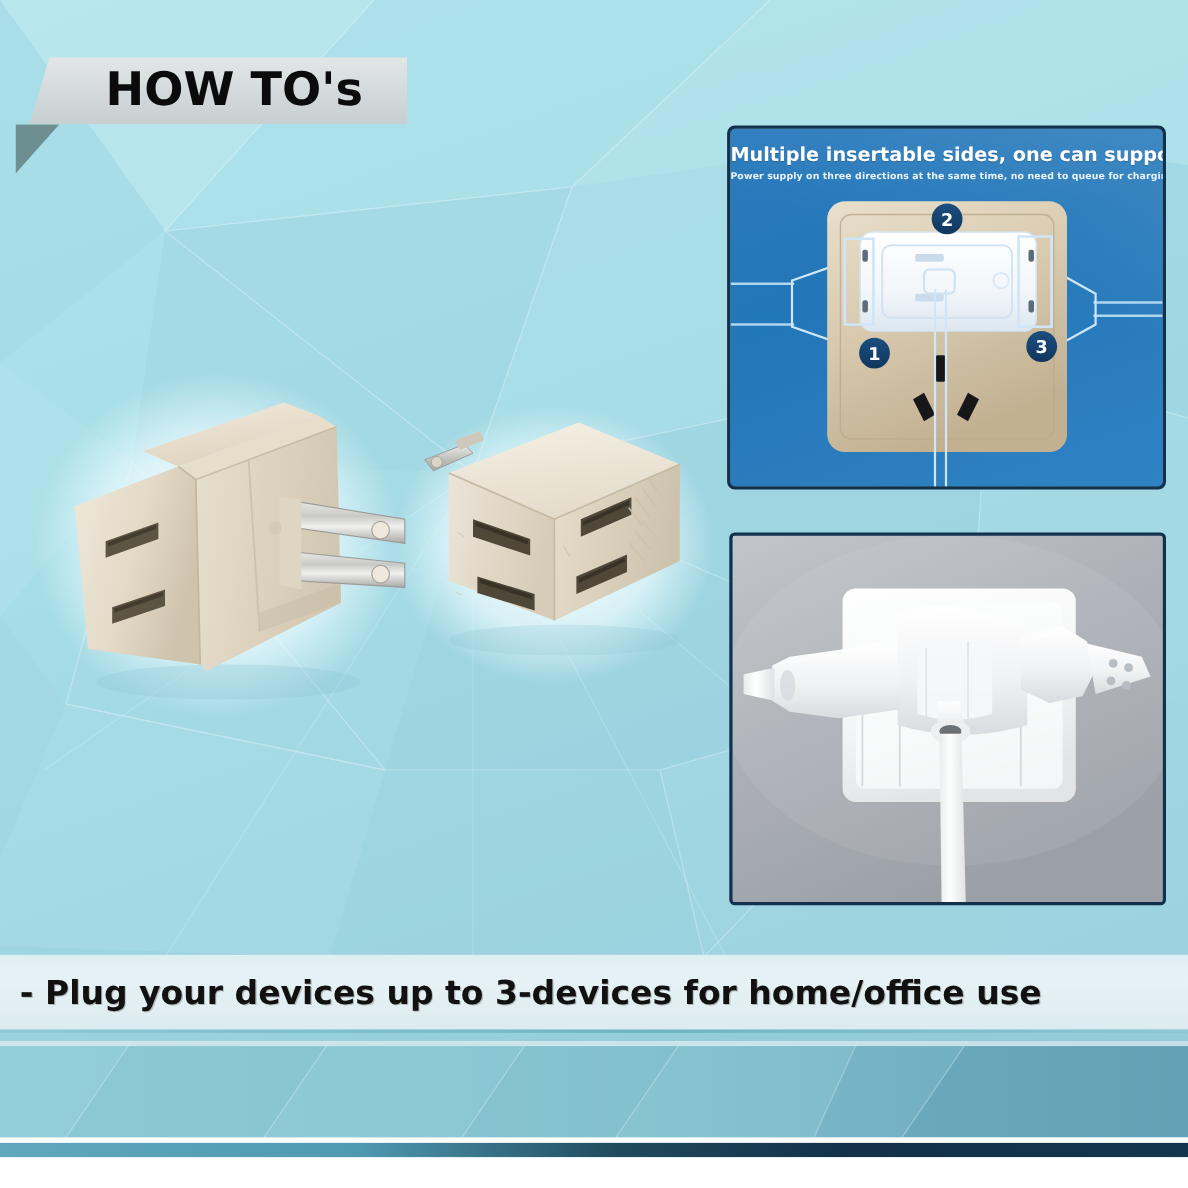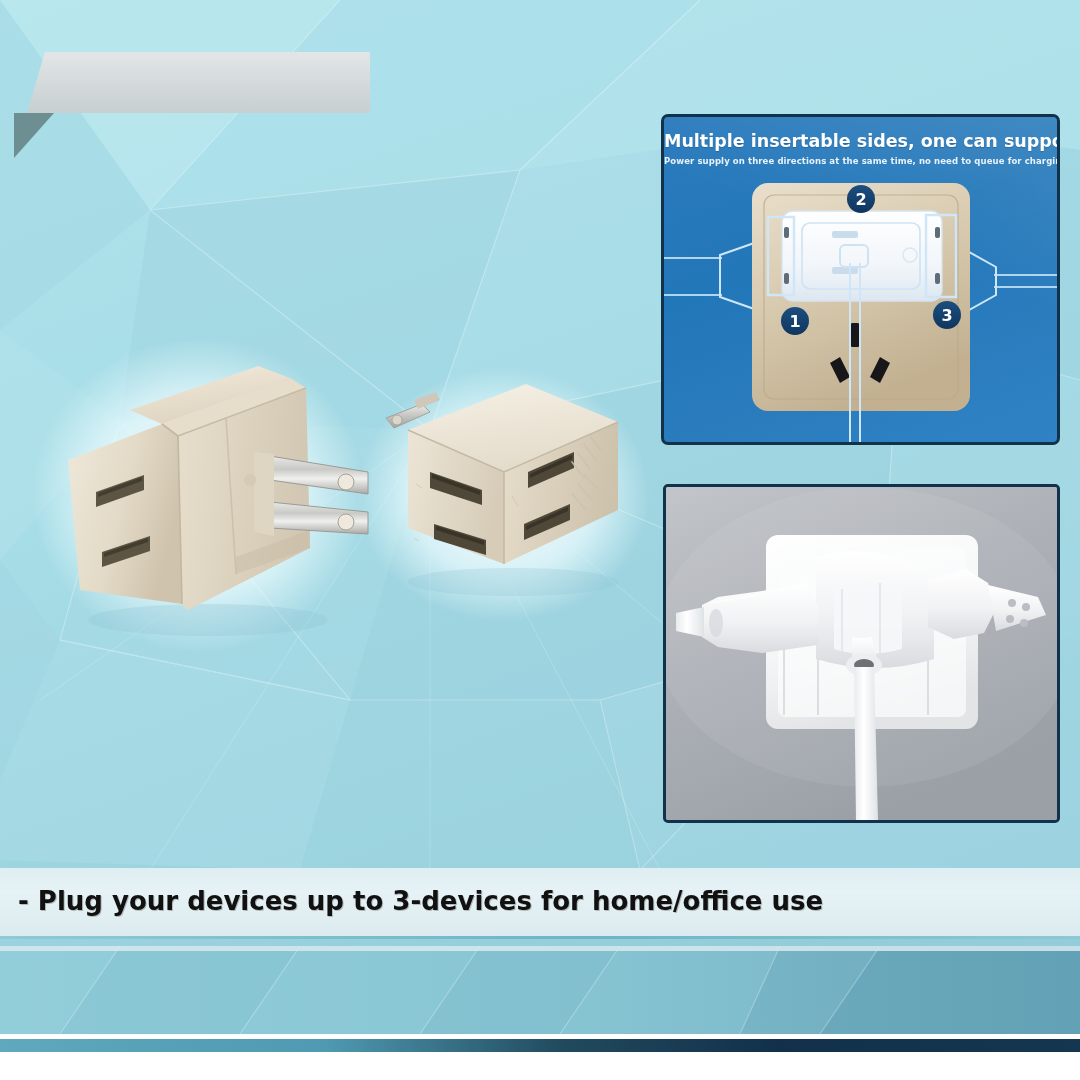--- a/index.html
+++ b/index.html
@@ -86,21 +86,21 @@
 
   
   .caption-band{
     position:absolute;left:0;top:868px;width:1080px;height:68px;
     background:linear-gradient(180deg,#dfeef2 0%,#e6f2f5 35%,#dcebef 100%);
   }
   .caption-rule{position:absolute;left:0;top:936px;width:1080px;height:3px;
     background:linear-gradient(90deg,#8fc9d5,#6fb4c4 55%,#8ec8d4);}
   .caption-text{
     position:absolute;left:18px;top:886px;
-    font-size:26px;font-weight:bold;color:#111111;white-space:nowrap;
+    font-size:30px;font-weight:bold;color:#111111;white-space:nowrap;
     font-family:"DejaVu Sans", sans-serif;
     text-shadow:1px 1px 0 rgba(120,120,120,.45);
   }
 
   
   .bottom-poly{position:absolute;left:0;top:946px;width:1080px;height:88px;overflow:hidden;}
   .bottom-poly svg{display:block;}
   .bottom-white{position:absolute;left:0;top:1034px;width:1080px;height:5px;background:#ffffff;}
   .bottom-strip{
     position:absolute;left:0;top:1039px;width:1080px;height:13px;
@@ -155,20 +155,21 @@
         <path d="M430,430 L660,870"></path>
         <path d="M430,430 L900,820"></path>
         <path d="M430,430 L40,700"></path>
       </g>
     </svg>
   </div>
 
   <div class="ribbon-wrap">
     <div class="ribbon"></div>
     <div class="ribbon-fold"></div>
+    <div class="ribbon-title">HOW TO's</div>
   </div>
 
   <div class="product-stage">
     <div class="glow glow-a"></div>
     <div class="glow glow-b"></div>
 
     <div class="adapterA">
       <svg viewBox="0 0 320 290" xmlns="http://www.w3.org/2000/svg">
         <defs>
           <linearGradient id="bodyTop" x1="0" y1="0" x2="0.4" y2="1">

